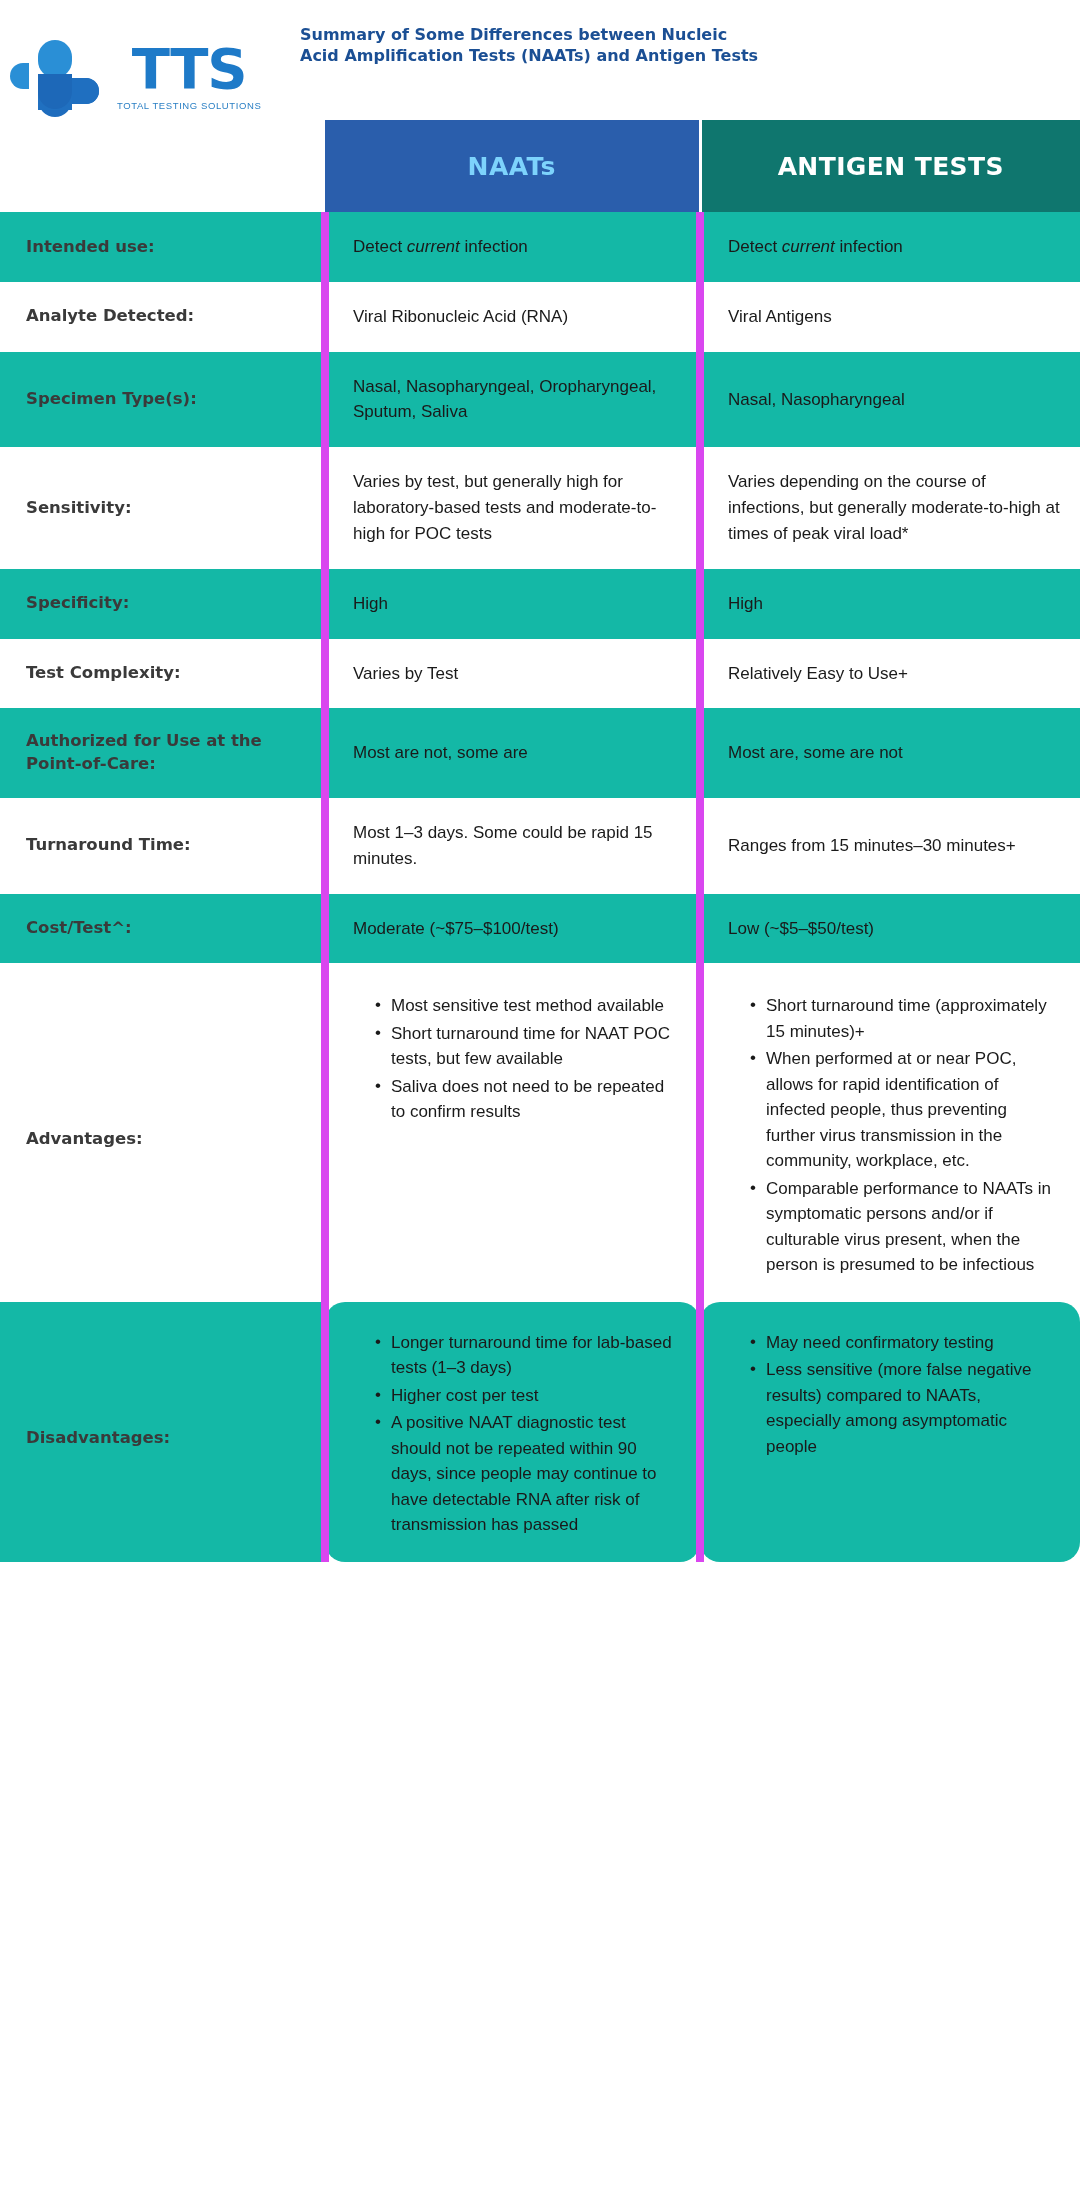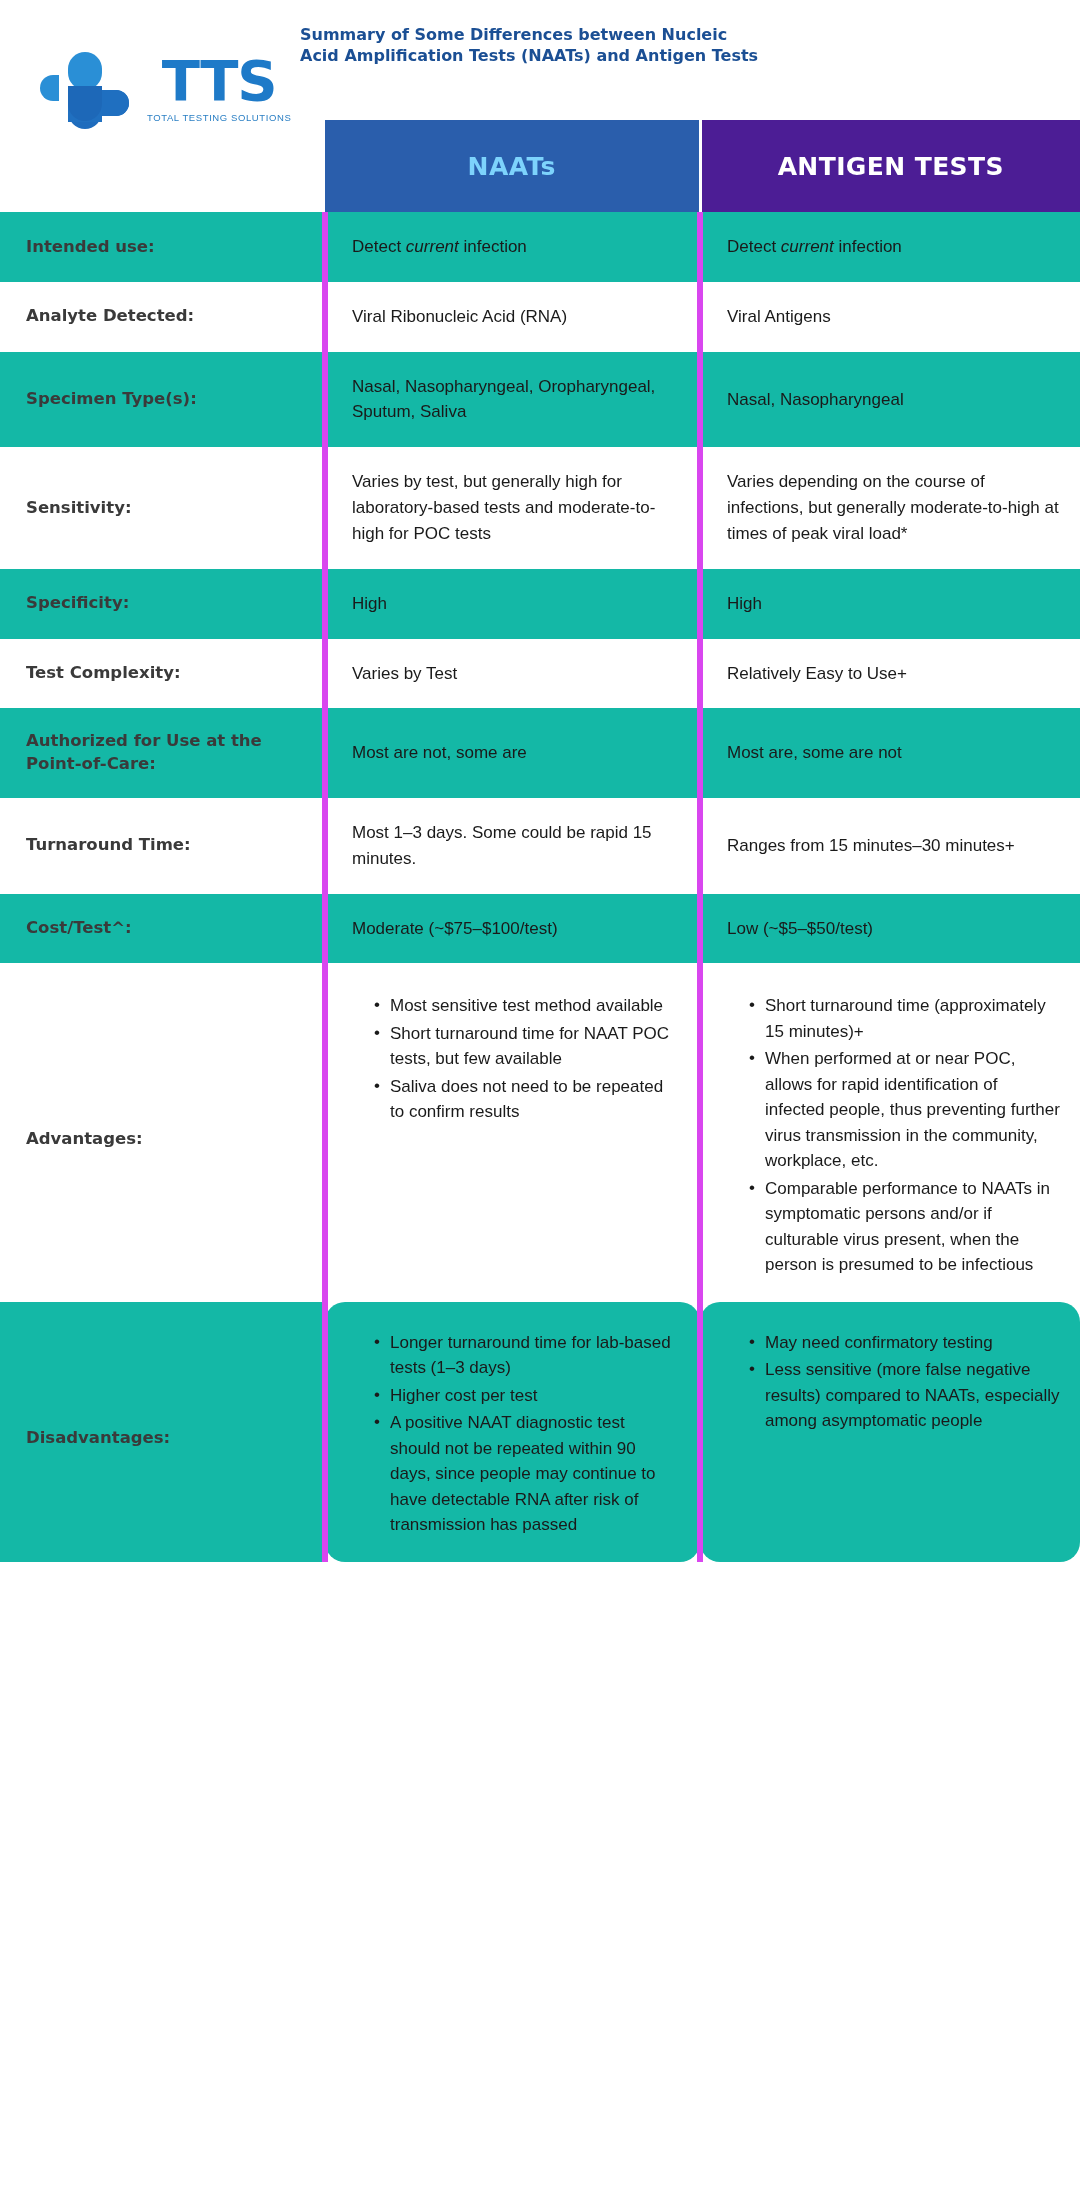--- a/index.html
+++ b/index.html
@@ -26,26 +26,24 @@
   
   .header-zone {
     position: relative;
     height: 120px;
     display: flex;
     align-items: flex-start;
   }
 
   .logo-block {
     width: 300px;
-    padding-left: 30px;
     padding-top: 30px;
     display: flex;
     align-items: flex-start;
     box-sizing: border-box;
-    margin-top: 12px;
   }
 
   .logo-mark {
     position: relative;
     width: 115px;
     height: 95px;
     flex: none;
   }
 
   .logo-text-wrap {
@@ -107,21 +105,21 @@
     background: #2a5eac;
     color: #7dd3fc;
     font-size: 25px;
     font-weight: 700;
     letter-spacing: 0.4px;
     text-align: center;
     font-family: "DejaVu Sans", sans-serif;
     border-right: 3px solid #ffffff;
   }
   th.head-ag {
-    background: #4c1d95;
+    background: #0f766e;
     color: #ffffff;
     font-size: 25px;
     font-weight: 700;
     letter-spacing: 0.4px;
     text-align: center;
     font-family: "DejaVu Sans", sans-serif;
   }
 
   
   tbody tr.shade td { background: #14b8a6; }
@@ -143,21 +141,21 @@
     font-family: "DejaVu Sans", sans-serif;
   }
 
   td.val-cell {
     padding-left: 24px;
     padding-right: 20px;
     color: #1a1a1a;
     font-size: 17px;
     line-height: 1.52;
     font-family: "Liberation Sans", sans-serif;
-    border-left: 6px solid #d946ef;
+    border-left: 8px solid #d946ef;
   }
 
   td.val-cell.top-align { vertical-align: top; border-radius: 20px; }
 
   .val-text { display: block; }
   .val-text em { font-style: italic; }
 
   ul.bullets {
     margin: 0;
     padding: 0 0 0 22px;

